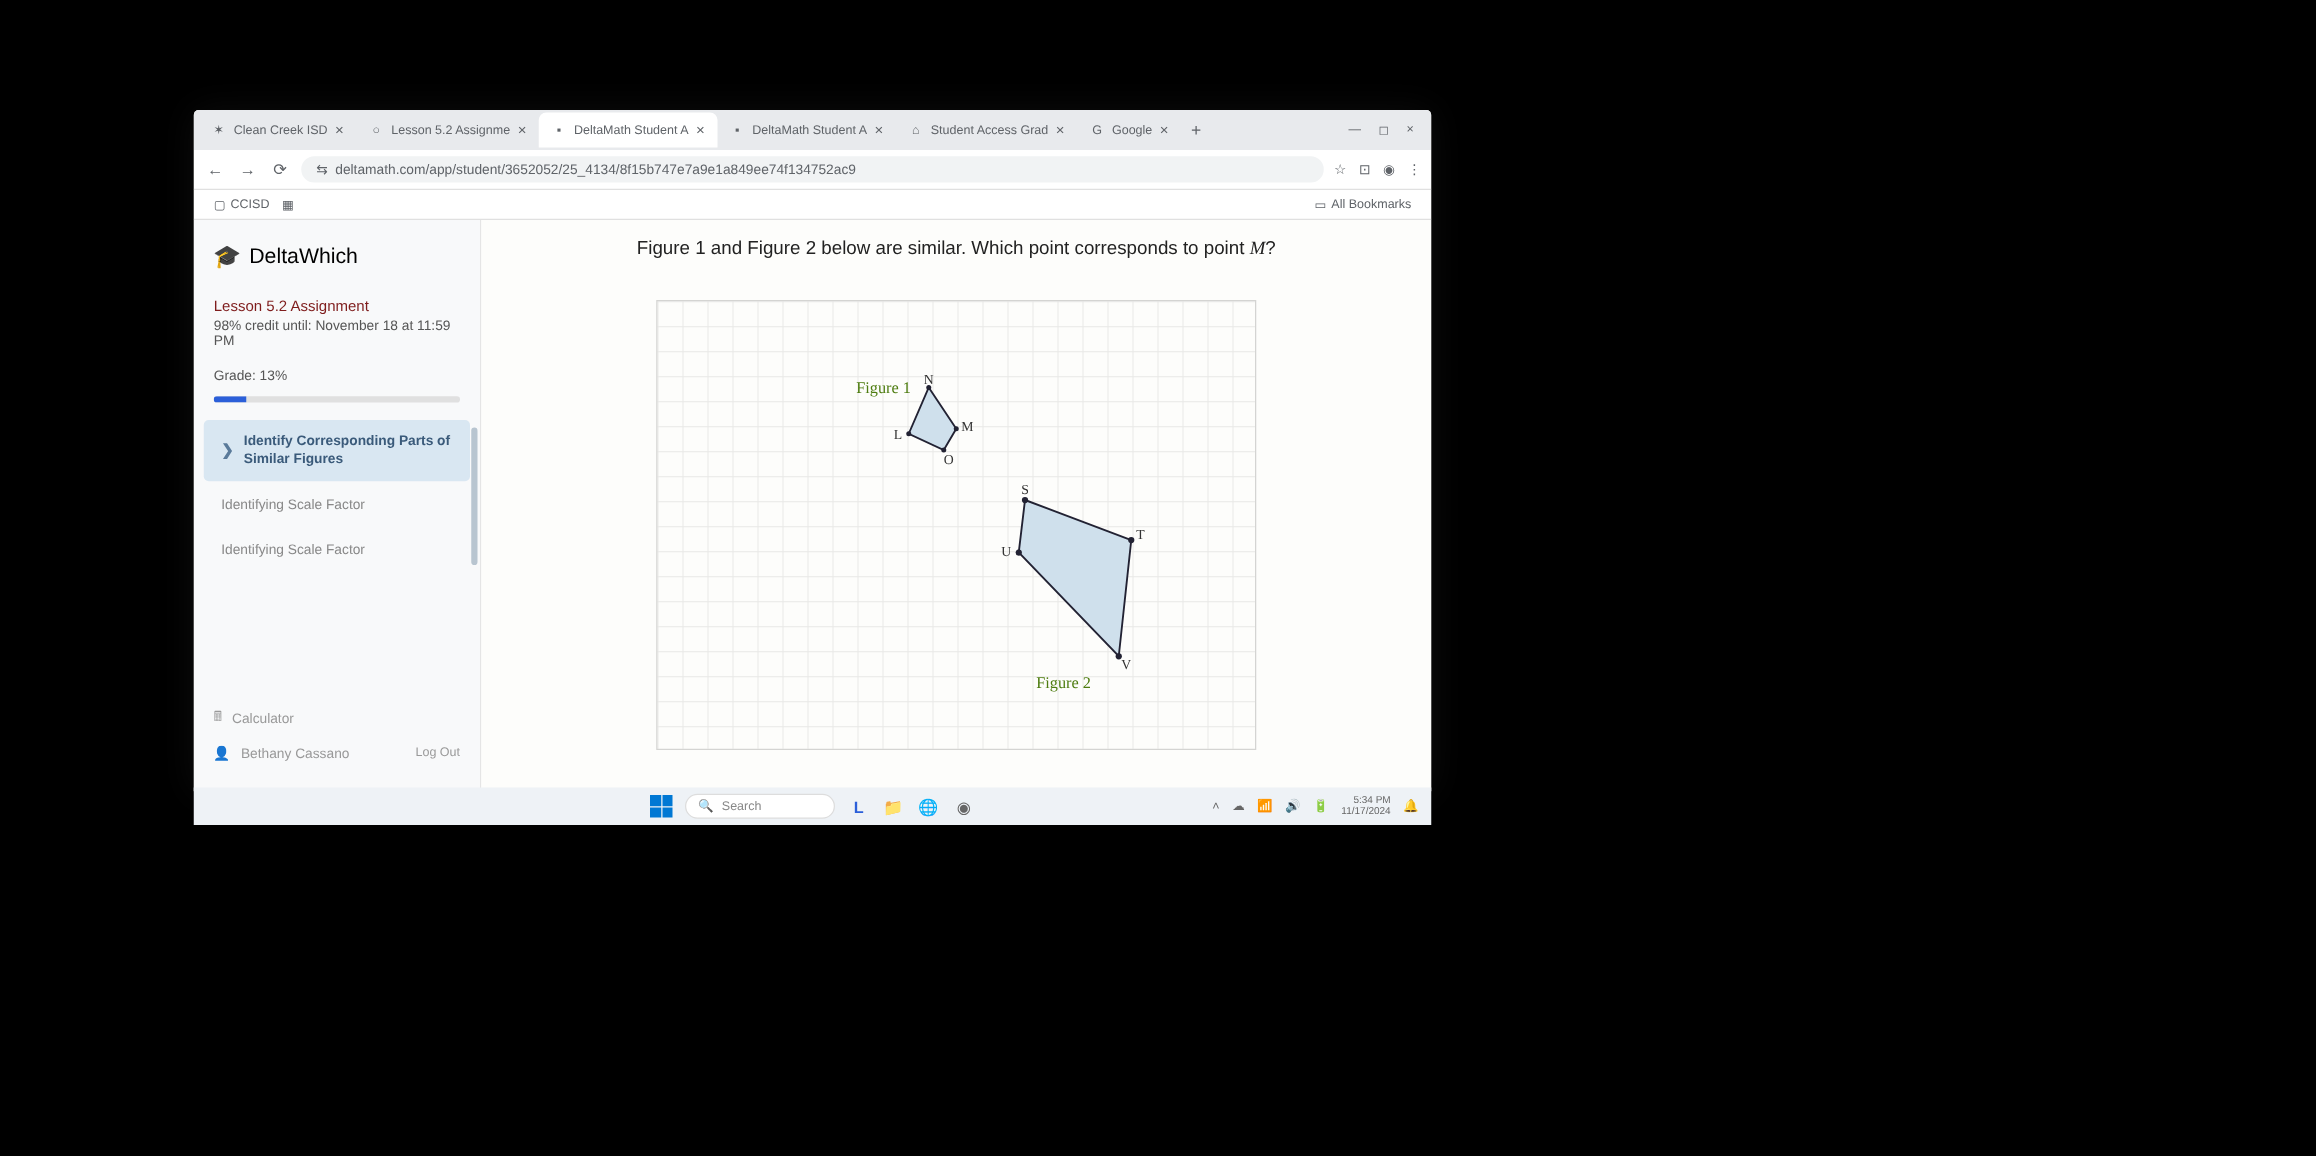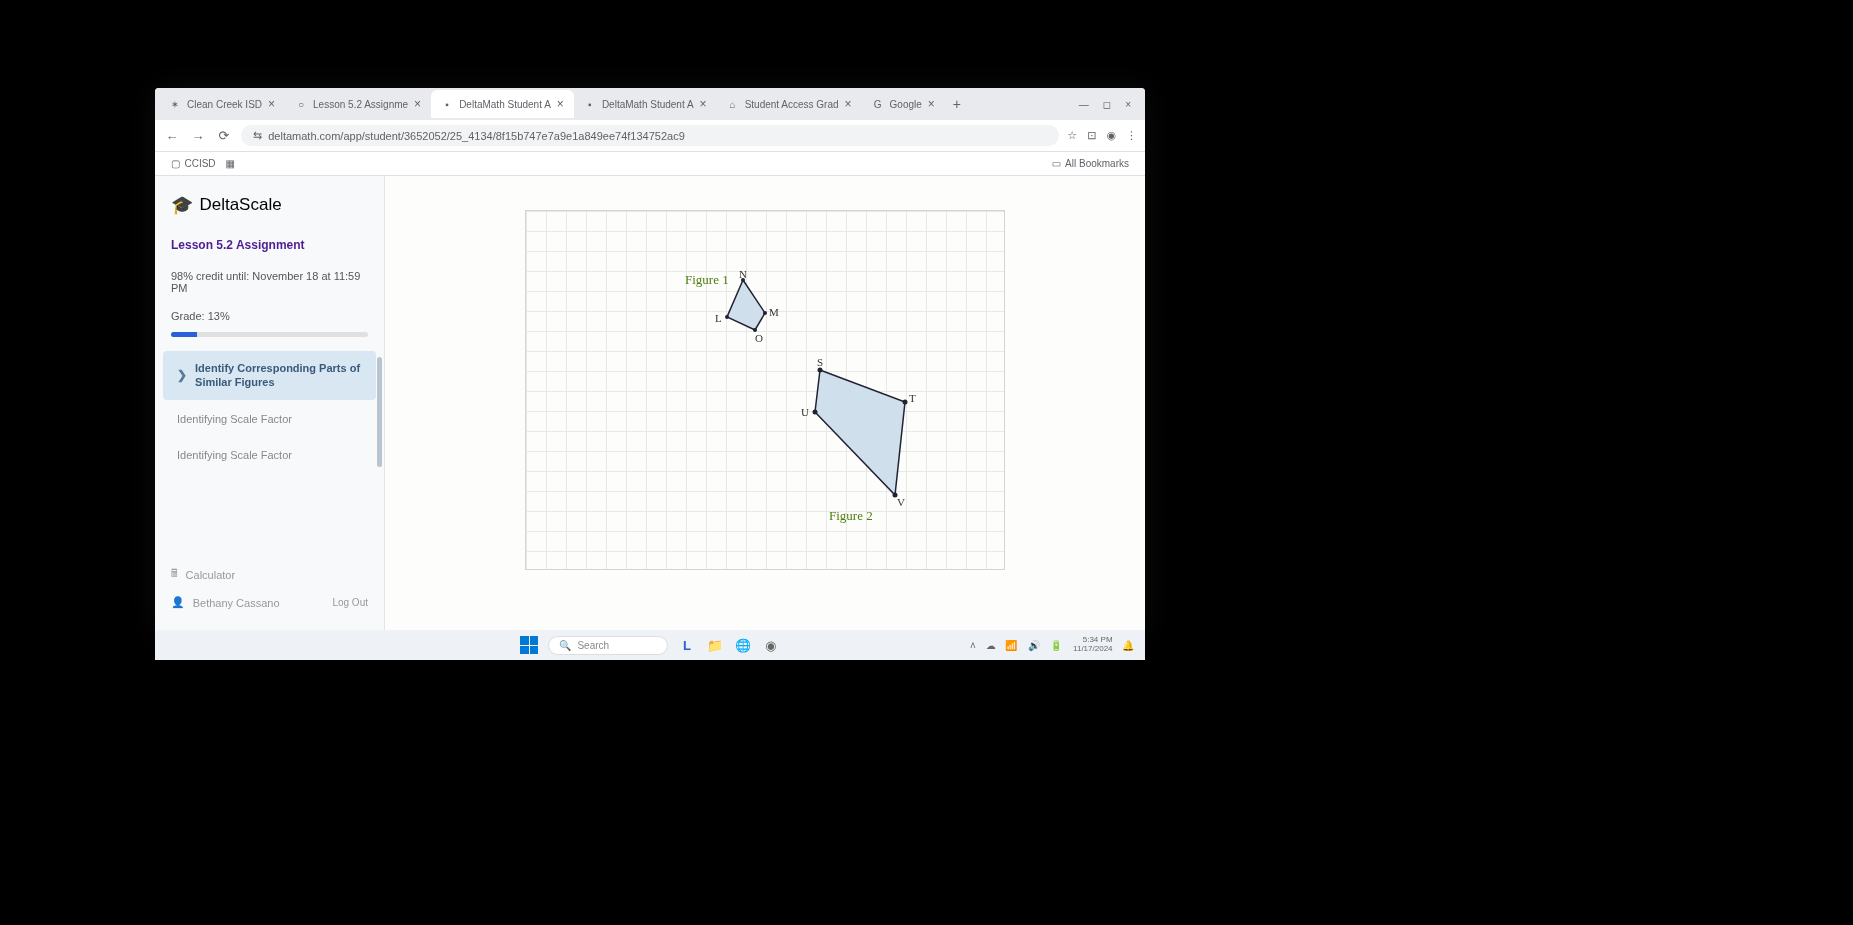--- a/index.html
+++ b/index.html
@@ -18,21 +18,21 @@
 .addr-right{display:flex;gap:10px;align-items:center}
 .bookmark-bar{background:#fff;height:24px;display:flex;align-items:center;padding:0 10px;font-size:10px;color:#5f6368;border-bottom:1px solid #e0e0e0}
 .bm-item{display:flex;align-items:center;gap:4px;padding:0 6px}
 .bm-right{margin-left:auto}
 .content{display:flex;height:calc(100% - 88px)}
 .sidebar{width:230px;background:#f8f9fa;border-right:1px solid #e5e5e5;display:flex;flex-direction:column;padding:10px 0}
 .logo{display:flex;align-items:center;gap:6px;padding:8px 16px 16px;font-size:17px;font-weight:400}
 .logo .cap{font-size:18px}
 .logo b{font-weight:400}
 .lesson-info{padding:6px 16px 12px;font-size:11px;color:#555}
-.lesson-title{font-weight:700;color:#4c1d95;font-size:12px;margin-bottom:18px}
+.lesson-title{font-weight:400;color:#7f1d1d;font-size:12px;margin-bottom:3px}
 .grade-row{padding:4px 16px 6px;font-size:11px;color:#555}
 .progress{margin:4px 16px 14px;height:5px;background:#e0e0e0;border-radius:3px;overflow:hidden}
 .progress-fill{height:100%;background:#2b5fd9;width:13%}
 .topic-list{padding:0 8px;position:relative}
 .topic{padding:10px 14px;font-size:11px;color:#888;border-radius:4px;margin-bottom:2px;line-height:1.3;display:flex;align-items:center;gap:8px}
 .topic.active{background:#d9e7f2;color:#3a5a7a;font-weight:600}
 .topic .chev{font-size:12px;color:#5a7a9a}
 .scroll-ind{position:absolute;right:2px;top:6px;width:5px;height:110px;background:#b8c5d0;border-radius:3px}
 .sidebar-footer{margin-top:auto;padding:8px 16px;font-size:11px;color:#999}
 .sf-row{display:flex;align-items:center;gap:8px;padding:6px 0}
@@ -124,21 +124,21 @@
       <span>▭</span>
       <span>All Bookmarks</span>
     </div>
   </div>
 
   <div class="content">
 
     <div class="sidebar">
       <div class="logo">
         <span class="cap">🎓</span>
-        <span><b>Delta</b><span>Scale</span></span>
+        <span><b>Delta</b><span>Which</span></span>
       </div>
       <div class="lesson-info">
         <div class="lesson-title">Lesson 5.2 Assignment</div>
         <div>98% credit until: November 18 at 11:59 PM</div>
       </div>
       <div class="grade-row">Grade: 13%</div>
       <div class="progress">
         <div class="progress-fill"></div>
       </div>
       <div class="topic-list">
@@ -161,20 +161,23 @@
         </div>
         <div class="sf-row">
           <span>👤</span>
           <span>Bethany Cassano</span>
           <span class="lo">Log Out</span>
         </div>
       </div>
     </div>
 
     <div class="main">
+      <div class="question">
+        <span>Figure 1 and Figure 2 below are similar. Which point corresponds to point </span><i class="var">M</i><span>?</span>
+      </div>
 
       <div class="figure-area">
         <div class="grid-bg"></div>
 
         <div class="fig-label" style="left:300px;top:82px">Figure 1</div>
         <svg class="shape" style="left:330px;top:85px" width="60" height="60">
           <polygon points="28,5 50,38 40,55 12,42" fill="#cfe0ec" stroke="#223" stroke-width="1.5"></polygon>
           <circle cx="28" cy="5" r="2" fill="#223"></circle>
             <circle cx="50" cy="38" r="2" fill="#223"></circle>
           <circle cx="40" cy="55" r="2" fill="#223"></circle>

